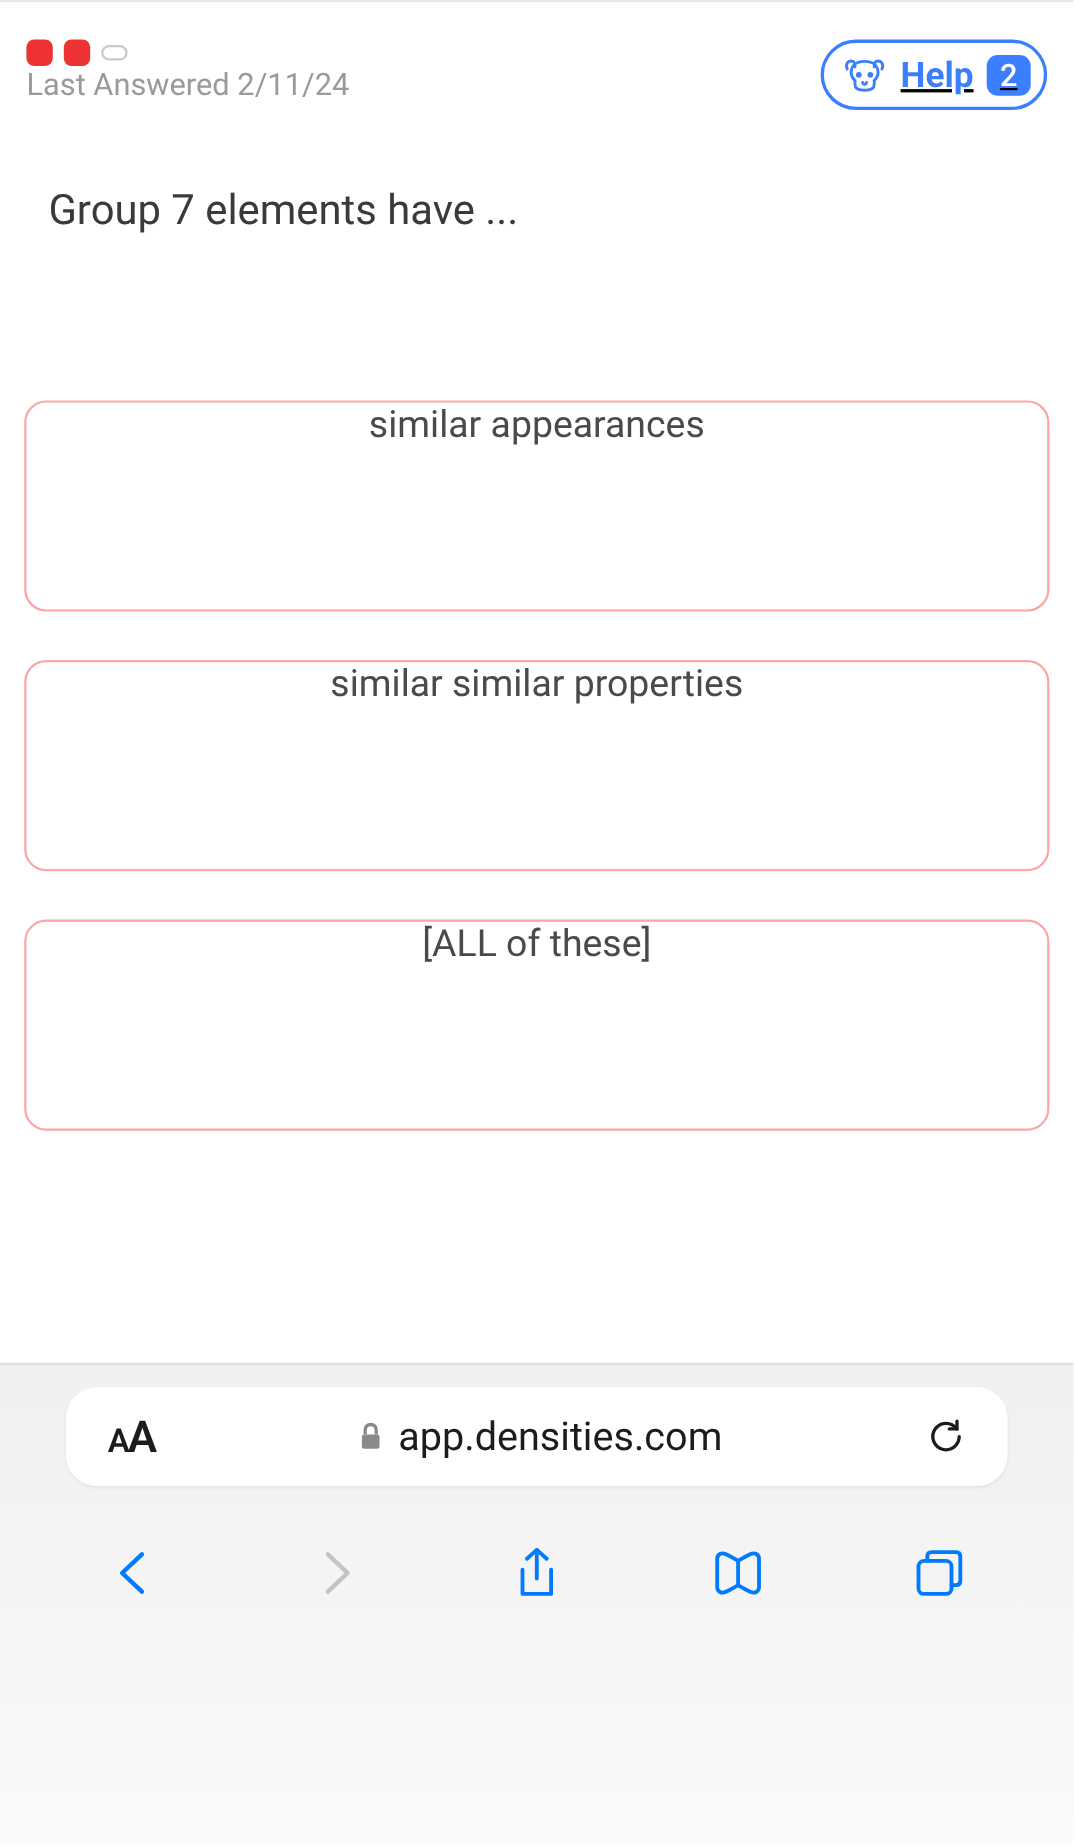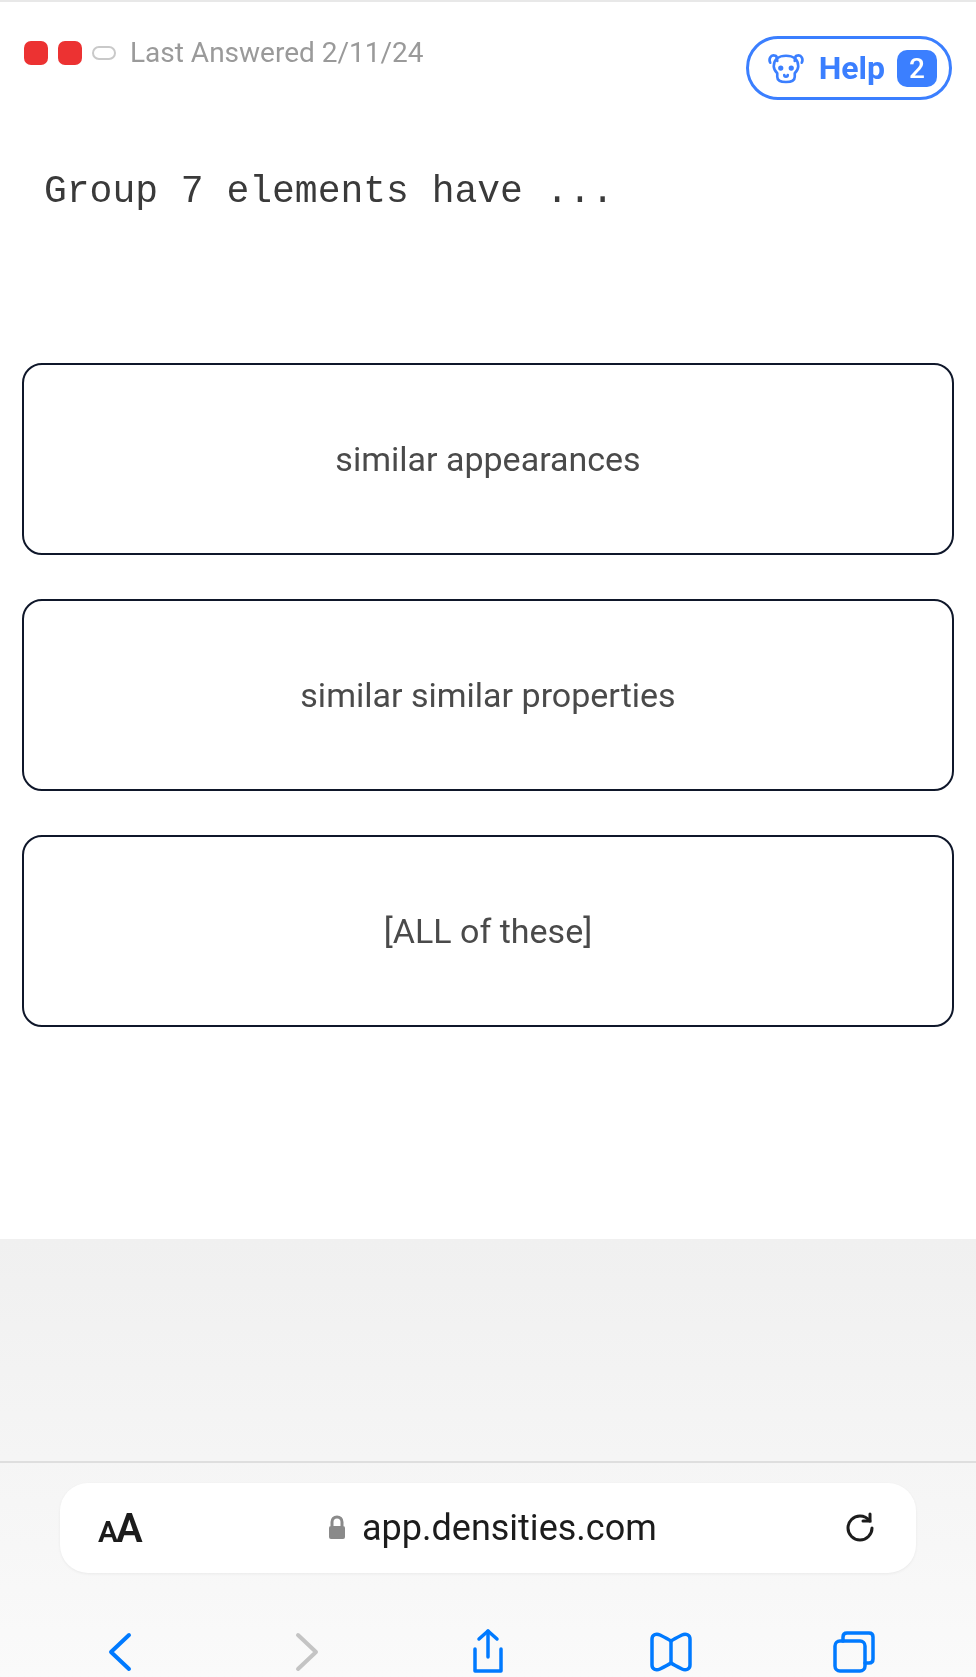--- a/index.html
+++ b/index.html
@@ -24,22 +24,21 @@
       background: #e8e8e8;
     }
     .header {
       padding: 36px 24px 0 24px;
       display: flex;
       justify-content: space-between;
       align-items: flex-start;
     }
     .progress-area {
       display: flex;
-      flex-direction: row;
-      gap: 14px;
+      flex-direction: column;
     }
     .progress-dots {
       display: flex;
       gap: 10px;
       align-items: center;
     }
     .dot-filled {
       width: 24px;
       height: 24px;
       border-radius: 7px;
@@ -58,20 +57,21 @@
       font-weight: 400;
     }
     .help-button {
       display: flex;
       align-items: center;
       gap: 12px;
       border: 3px solid #3b7fff;
       border-radius: 32px;
       padding: 8px 12px 8px 16px;
       cursor: pointer;
+      text-decoration: underline;
     }
     .help-icon-svg {
       width: 42px;
       height: 42px;
     }
     .help-label {
       font-size: 32px;
       font-weight: 700;
       color: #3b7fff;
     }
@@ -80,58 +80,55 @@
       color: #ffffff;
       font-size: 28px;
       font-weight: 500;
       border-radius: 10px;
       padding: 2px 12px;
       min-width: 36px;
       text-align: center;
     }
     .question-area {
       padding: 70px 44px 0 44px;
-      font-family: Liberation Mono, monospace;
     }
     .question-text {
       font-size: 38px;
       color: #3a3a3a;
       font-weight: 400;
     }
     .answers-area {
       padding: 150px 22px 0 22px;
       display: flex;
       flex-direction: column;
       gap: 44px;
     }
     .answer-option {
-      border: 2px solid #0f172a;
+      border: 2px solid #fca5a5;
       border-radius: 20px;
       height: 192px;
       display: flex;
-      align-items: center;
       justify-content: center;
       cursor: pointer;
       background: #ffffff;
     }
     .answer-text {
       font-size: 34px;
       color: #4a4a4a;
       font-weight: 400;
     }
     .browser-bar {
       position: absolute;
       left: 0;
       right: 0;
       bottom: 0;
       height: 438px;
       background: linear-gradient(to bottom, #f0f0f0 0%, #fafafa 100%);
       display: flex;
       flex-direction: column;
-      justify-content: flex-end;
     }
     .browser-top-line {
       height: 2px;
       background: #dedede;
     }
     .url-bar-container {
       padding: 20px 60px 24px 60px;
     }
     .url-bar {
       background: #ffffff;

